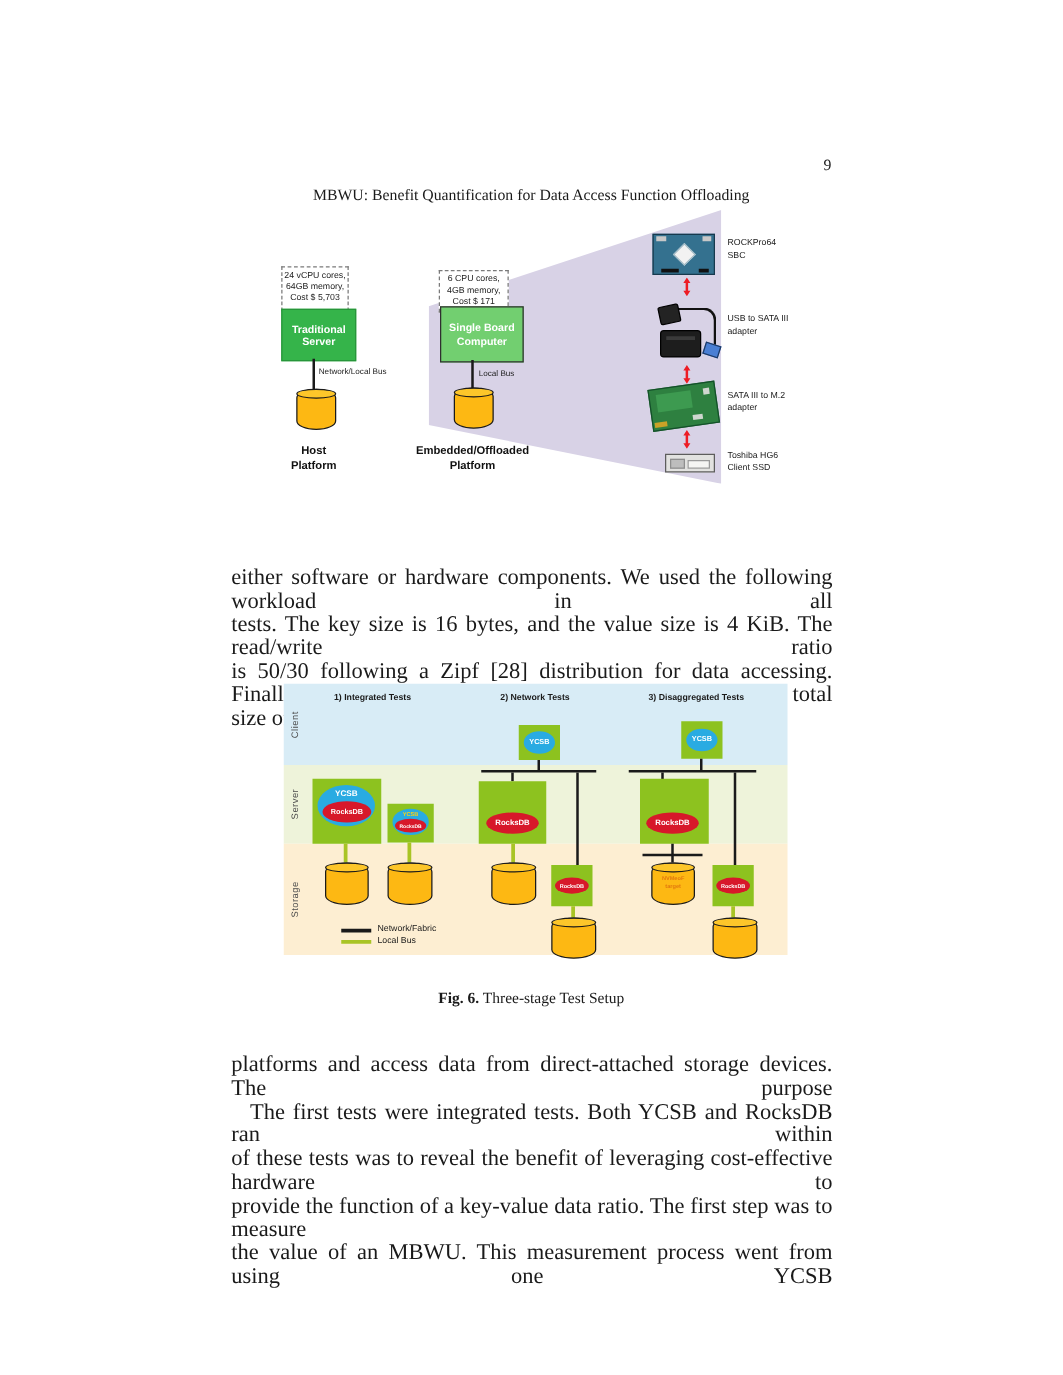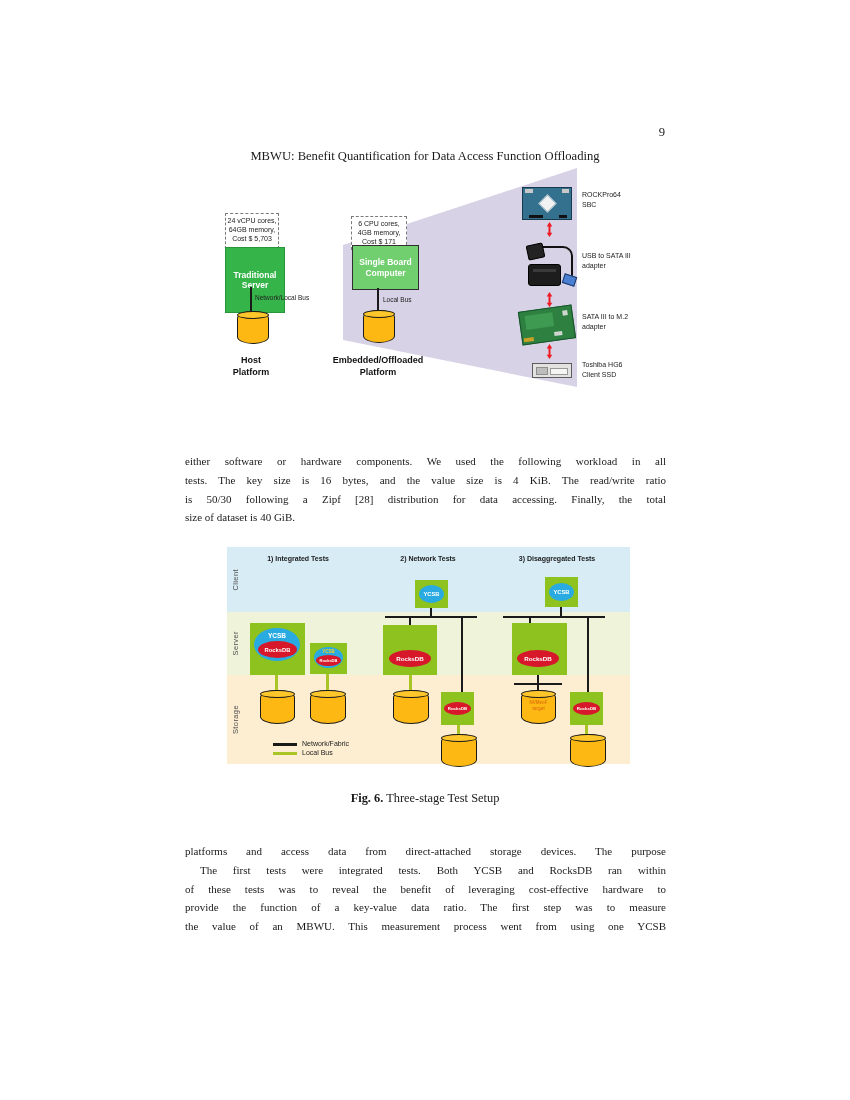--- a/index.html
+++ b/index.html
@@ -53,21 +53,21 @@
   .satam2 .inner{position:absolute;left:5px;top:4px;width:28px;height:14px;background:#3d9a50;}
   .satam2 .gold{position:absolute;left:1px;bottom:2px;width:10px;height:4px;background:#c9a227;}
   .satam2 .c1{position:absolute;right:4px;top:4px;width:5px;height:5px;background:#cfd6cf;}
   .satam2 .c2{position:absolute;right:12px;bottom:4px;width:8px;height:4px;background:#cfd6cf;}
   .ssd{background:#e2e2e0;border:1px solid #5d5d5d;}
   .ssd .l1{position:absolute;left:3px;top:3px;width:10px;height:6px;background:#bdbdbd;border:1px solid #8e8e8e;}
   .ssd .l2{position:absolute;left:17px;top:4px;width:16px;height:5px;background:#f5f5f3;border:1px solid #9a9a9a;}
 
   
   .caption{position:absolute;left:185px;width:480px;text-align:center;font-size:12.4px;}
-  .para{position:absolute;left:185px;width:481px;font-size:11px;line-height:18.8px;}
+  .para{position:absolute;left:185px;width:481px;font-size:18px;line-height:18.8px;}
   .pline{text-align:justify;text-align-last:justify;}
   .pline.last{text-align-last:left;}
   .pline.indent{text-indent:15px;}
 
   
   .fig6{position:absolute;left:227px;top:547px;width:403px;height:217px;
         font-family:"Liberation Sans",sans-serif;}
   .band{position:absolute;left:0;width:403px;}
   .rowwrap{position:absolute;left:0;width:17px;display:flex;align-items:center;justify-content:center;}
   .rowlab{writing-mode:vertical-rl;transform:rotate(180deg);font-size:7.5px;color:#4d4d4d;letter-spacing:.4px;}
@@ -97,21 +97,21 @@
   </div>
 
   <div class="fig5">
     <div class="beam"></div>
 
     <div class="specbox" style="left:10px;top:45px;width:52px;height:30px;">
       <div>24 vCPU cores,</div>
       <div>64GB memory,</div>
       <div>Cost $ 5,703</div>
     </div>
-    <div class="greenbox gb1" style="left:10px;top:79px;width:52px;height:40px;padding:12px 3px;">Traditional Server</div>
+    <div class="greenbox gb1" style="left:10px;top:79px;width:52px;height:40px;padding:0 3px;">Traditional Server</div>
     <div class="vline" style="left:35px;top:119px;width:2px;height:25px;"></div>
     <div class="buslab" style="left:40px;top:126px;">Network/Local Bus</div>
     <div class="cyl" style="left:22px;top:143px;width:30px;height:31px;"></div>
     <div class="platlab" style="left:-4px;top:187px;width:80px;">
       <div>Host</div>
       <div>Platform</div>
     </div>
 
     <div class="specbox" style="left:136px;top:48px;width:54px;height:28px;">
       <div>6 CPU cores,</div>

